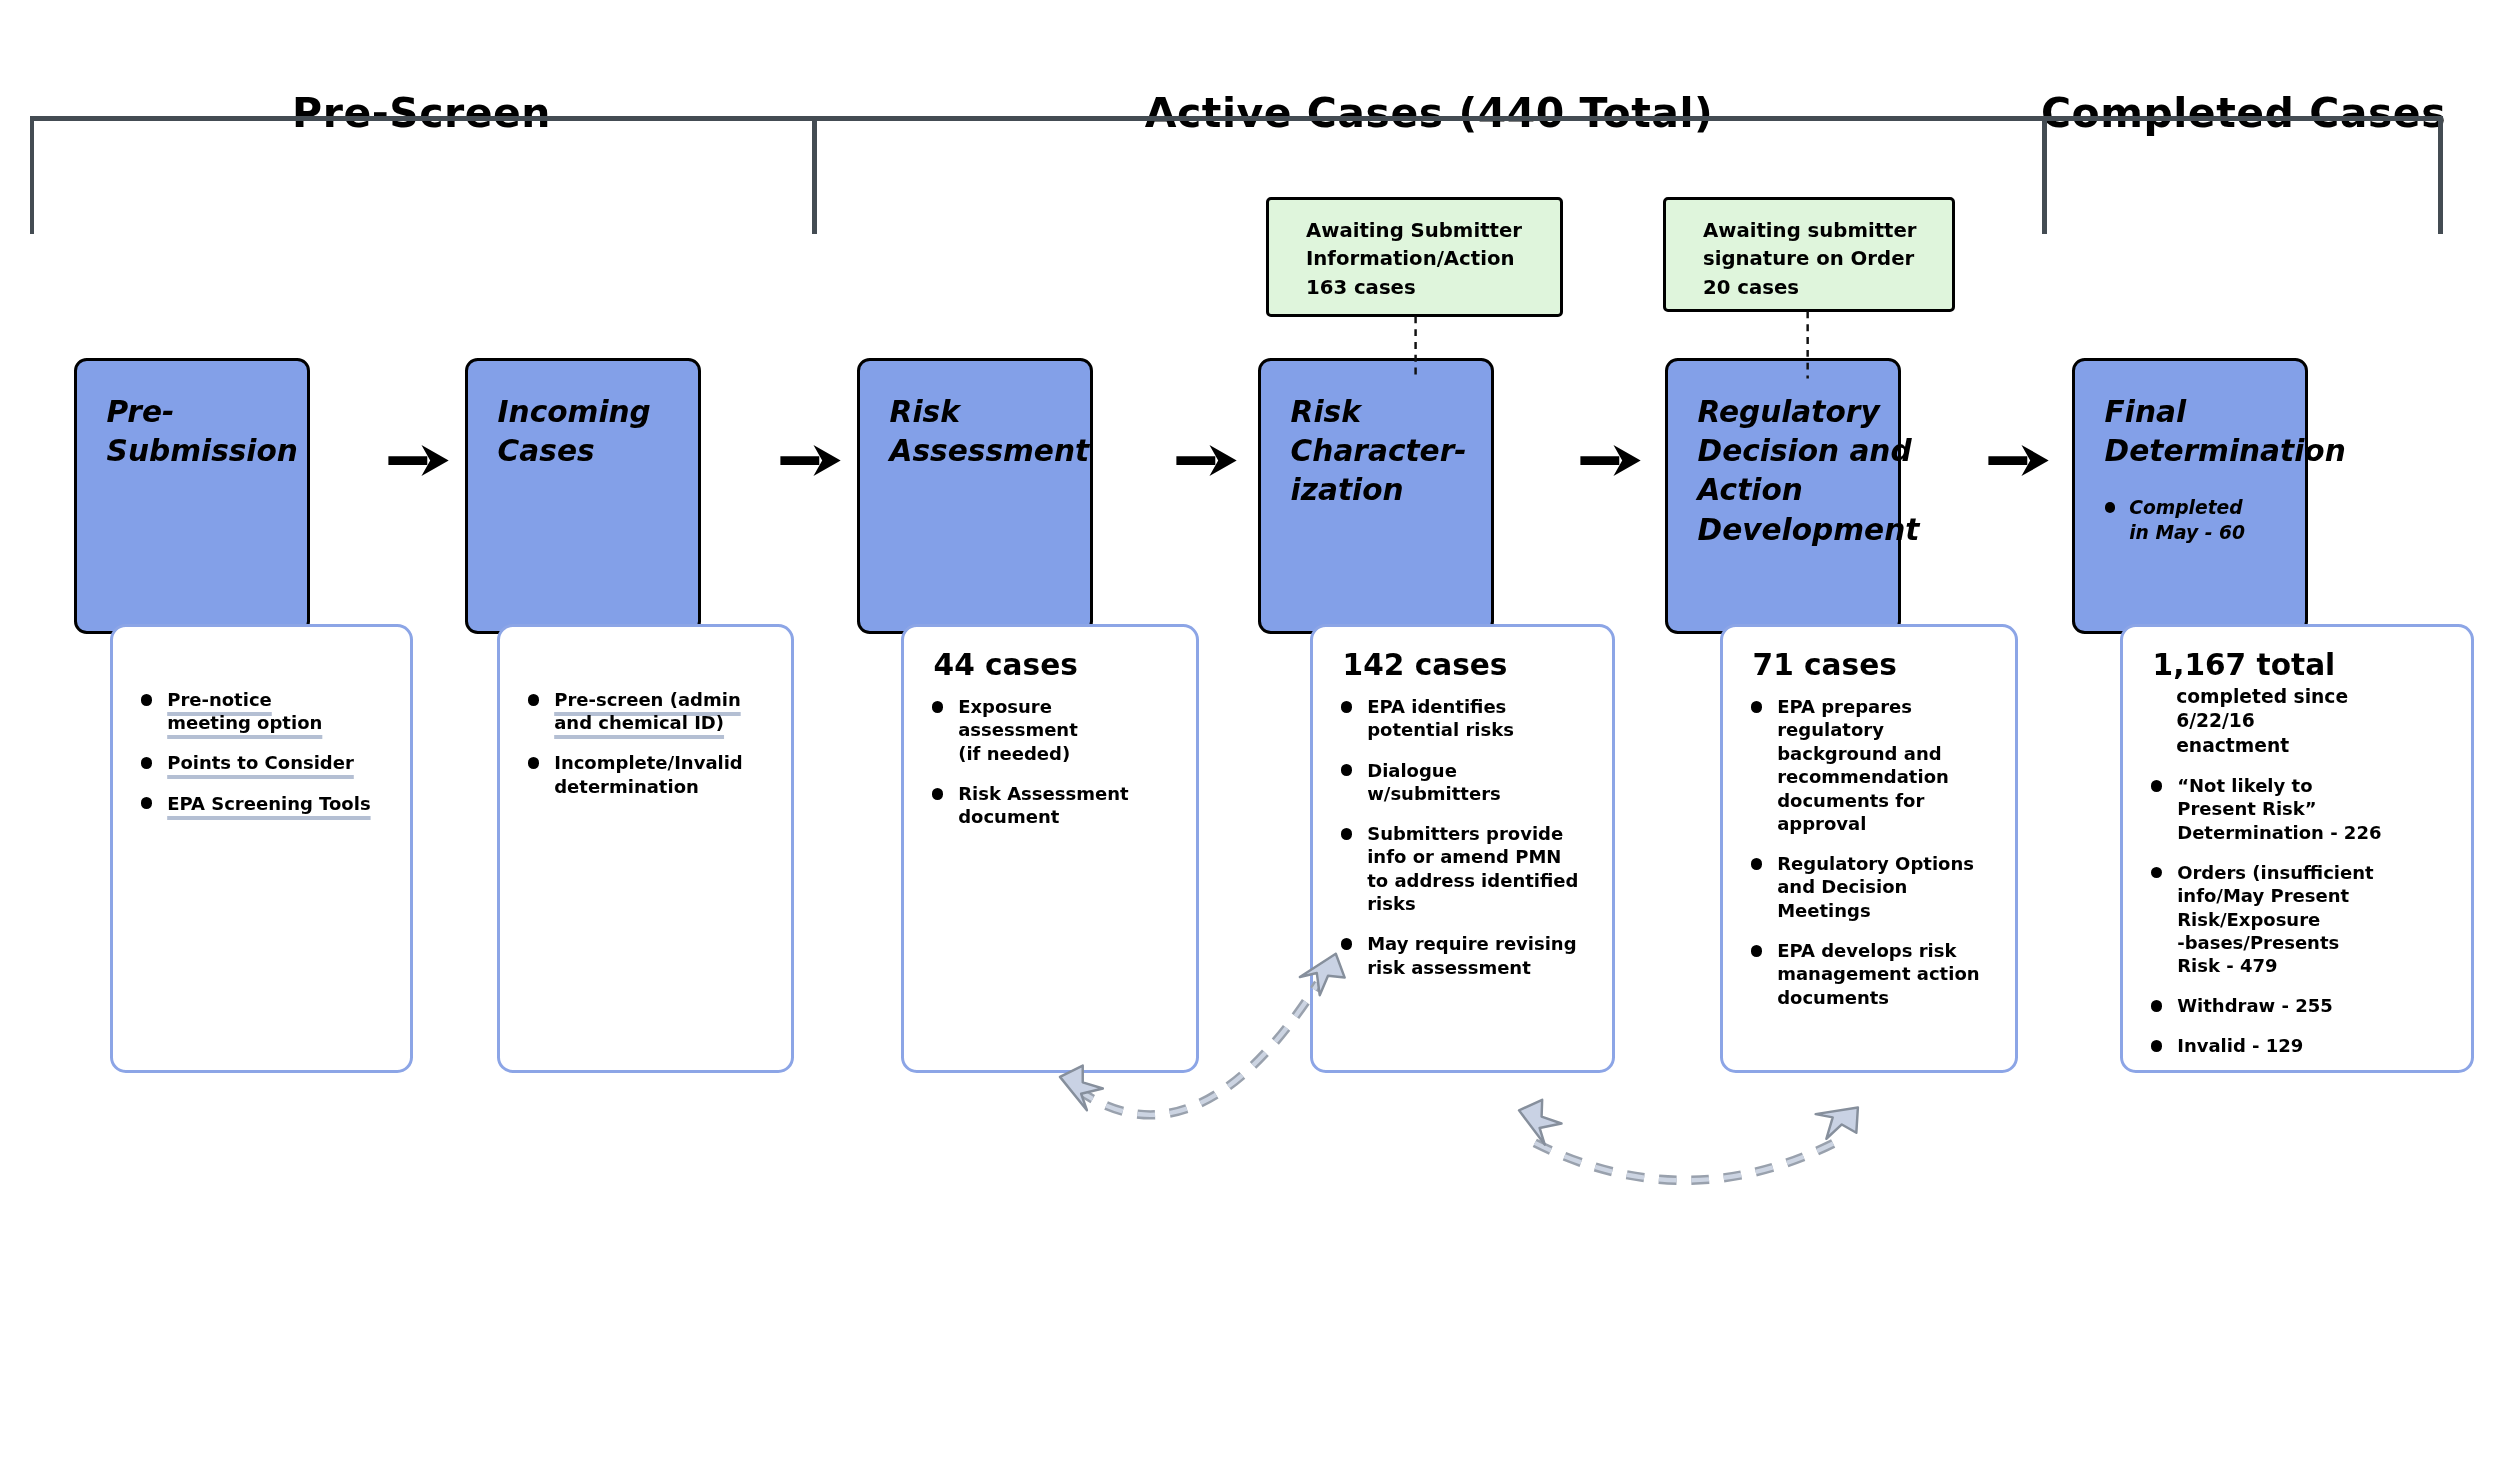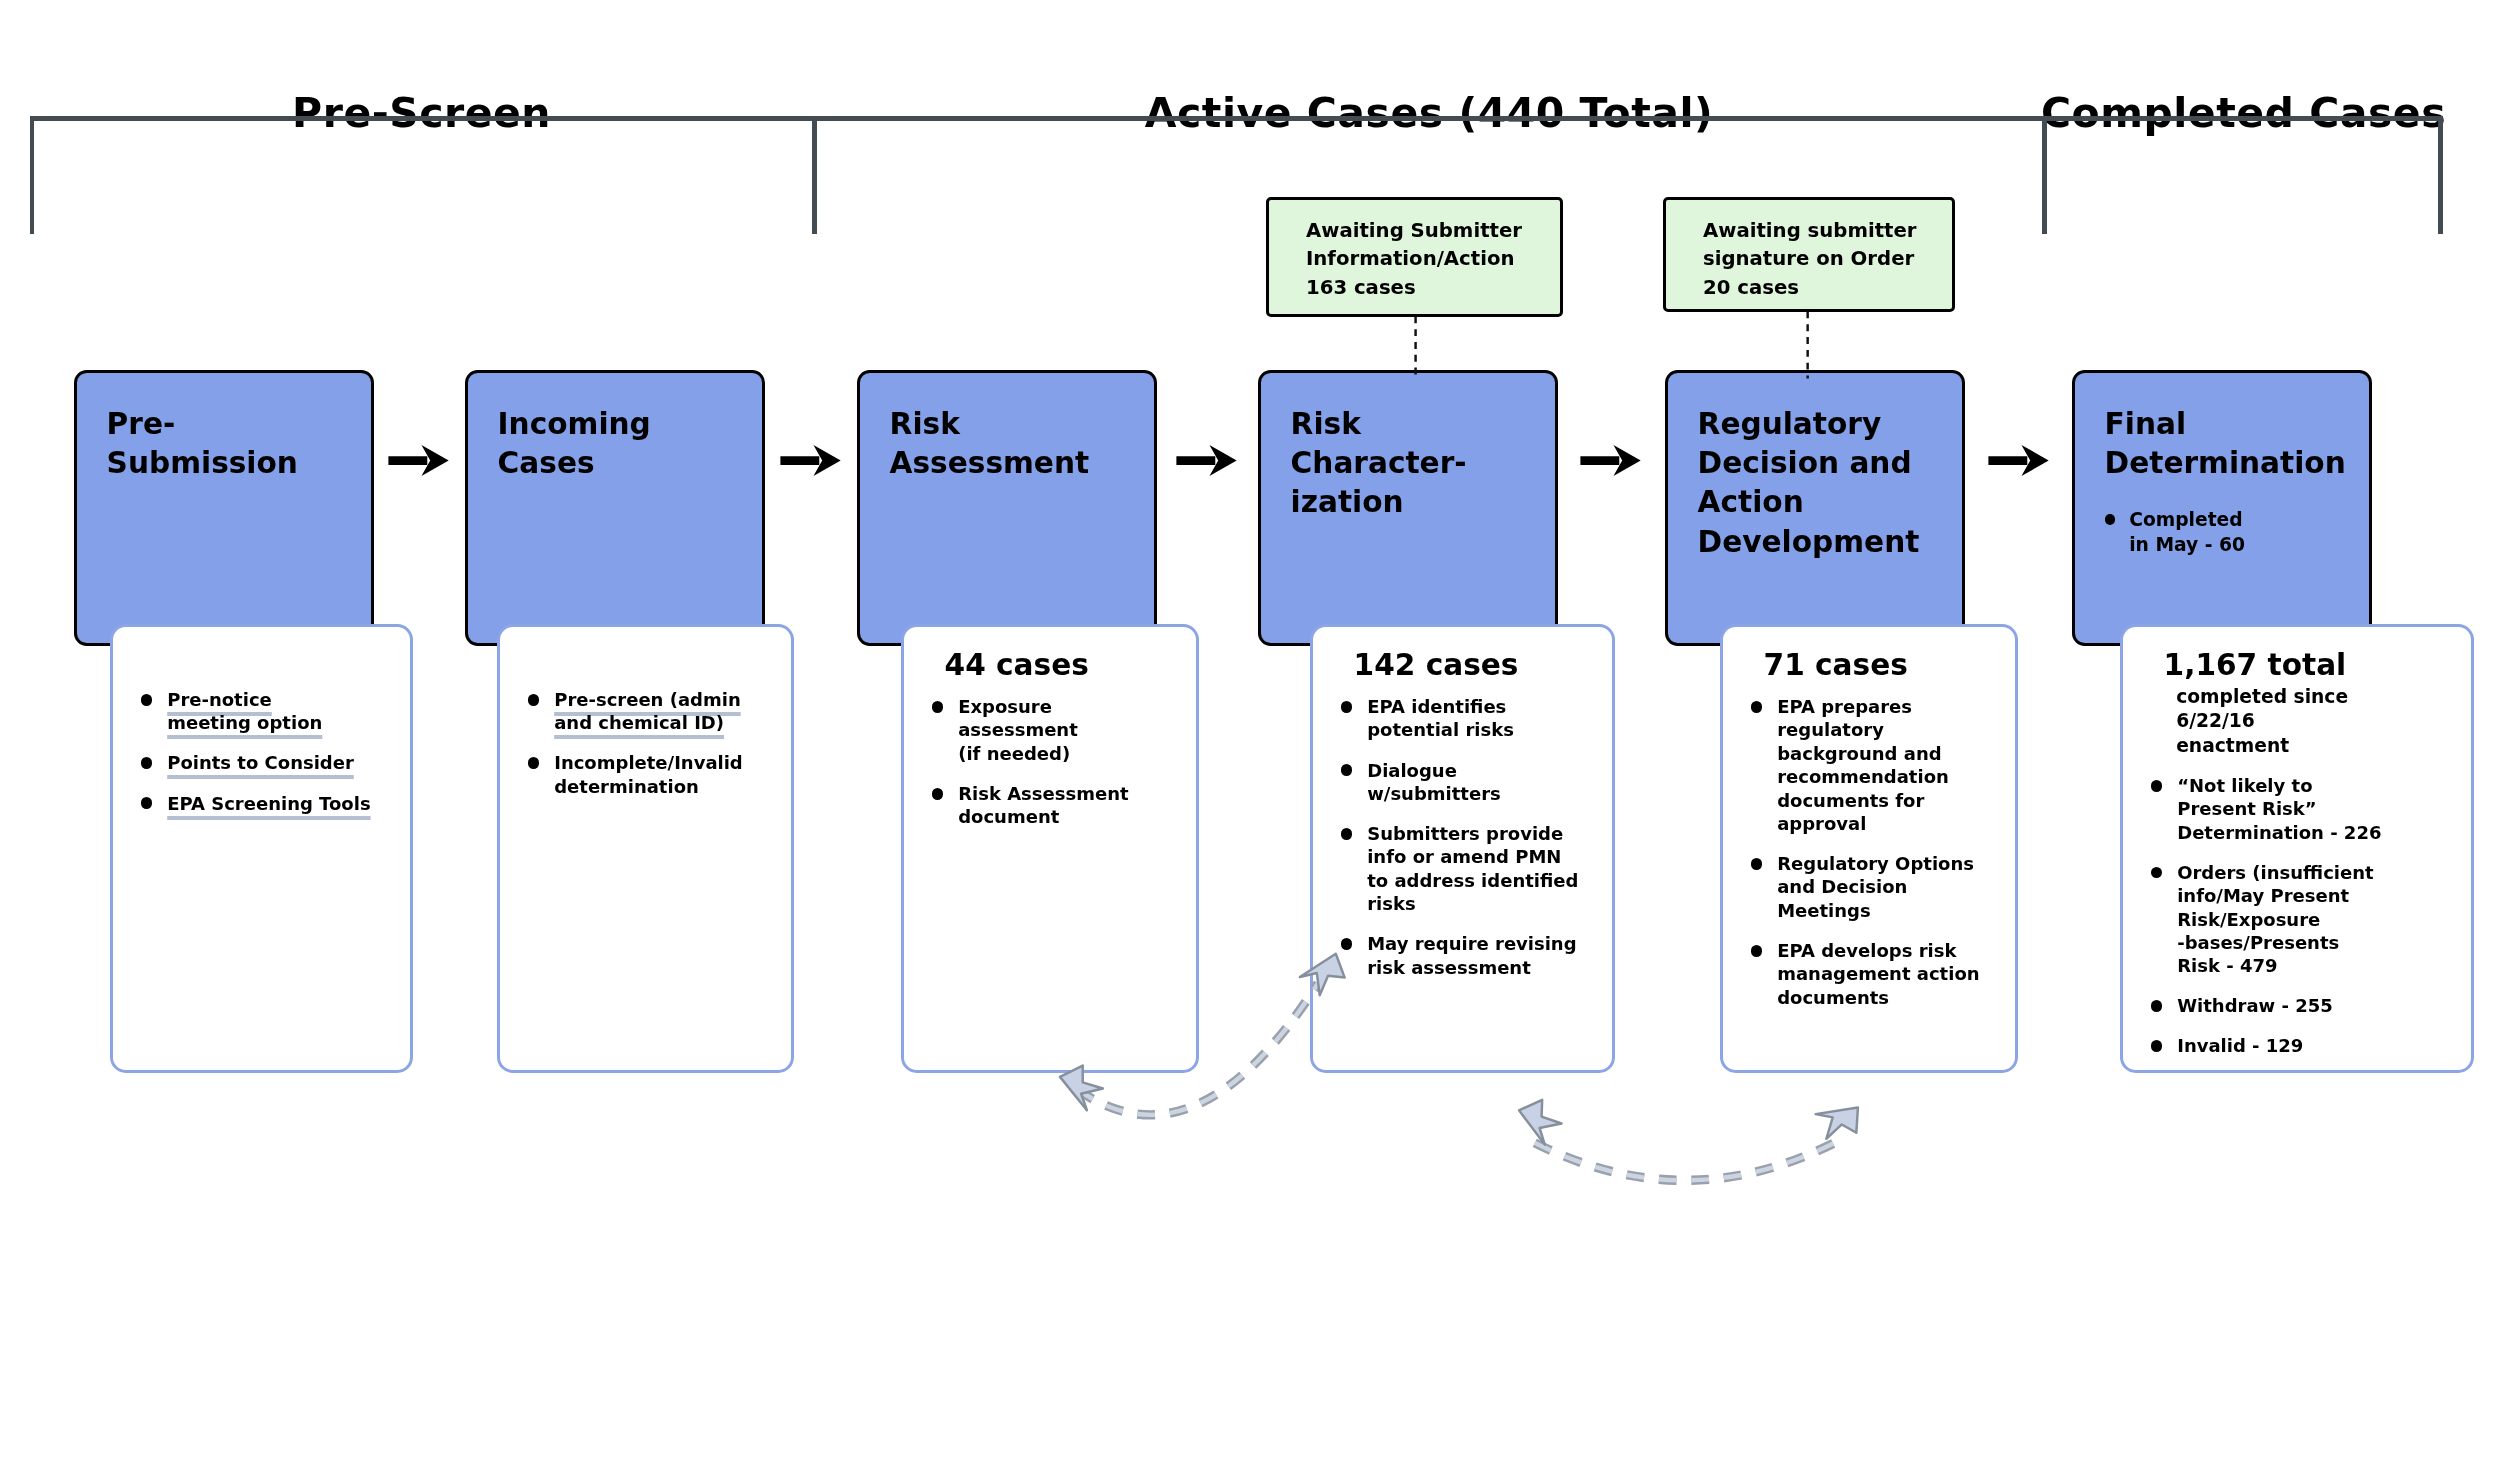--- a/index.html
+++ b/index.html
@@ -29,39 +29,40 @@
 
   
   .callout{
     position:absolute;background:var(--callout-fill);border:3px solid #000;
     border-radius:5px;padding:16.7px 17.7px 9.9px 37px;font-size:19.7px;line-height:1.45;
     white-space:pre-line;
   }
 
   
   .stage{
-    position:absolute;top:370px;width:300px;height:276px;
+    position:absolute;top:358px;width:236px;height:276px;
     background:var(--stage-fill);border:3.9px solid #000;border-radius:12.8px;
     padding:31.5px 13.8px 0 29.6px;
+    font-style:italic;
   }
   .stage-title{font-size:29.6px;line-height:1.33;white-space:pre}
   .stage-bullet{display:flex;margin-top:23.6px}
   .stage-bullet .dot{width:10.8px;height:10.8px;margin-top:6.9px}
   .stage-bullet .btext{font-size:18.7px;line-height:1.35;margin-left:13.8px;white-space:pre}
 
   
   .flow-arrow{position:absolute;top:443px;width:67px;height:35px}
 
   
   .detail{
     position:absolute;top:624px;height:449px;background:#fff;
     border:3px solid var(--detail-border);border-radius:15.8px;
     padding:21.7px 9.9px 0 27.6px;z-index:2;
   }
-  .count{font-size:29.6px;line-height:1.1;margin-left:13px;margin-bottom:13.8px}
+  .count{font-size:29.6px;line-height:1.1;margin-left:2px;margin-bottom:13.8px}
   .subtitle{font-size:18.7px;line-height:1.3;margin:-9.9px 0 15.8px 25.6px;white-space:pre}
   .bullet{display:flex;margin-bottom:16.7px}
   .dot{flex:none;width:11.8px;height:11.8px;border-radius:50%;background:#000;margin-top:5.9px}
   .btext{font-size:18px;line-height:1.3;margin-left:14.8px;white-space:pre}
   .u .btext{
     text-decoration:underline;
     text-decoration-color:var(--underline);
     text-decoration-thickness:3.9px;
     text-underline-offset:5.9px;
   }

